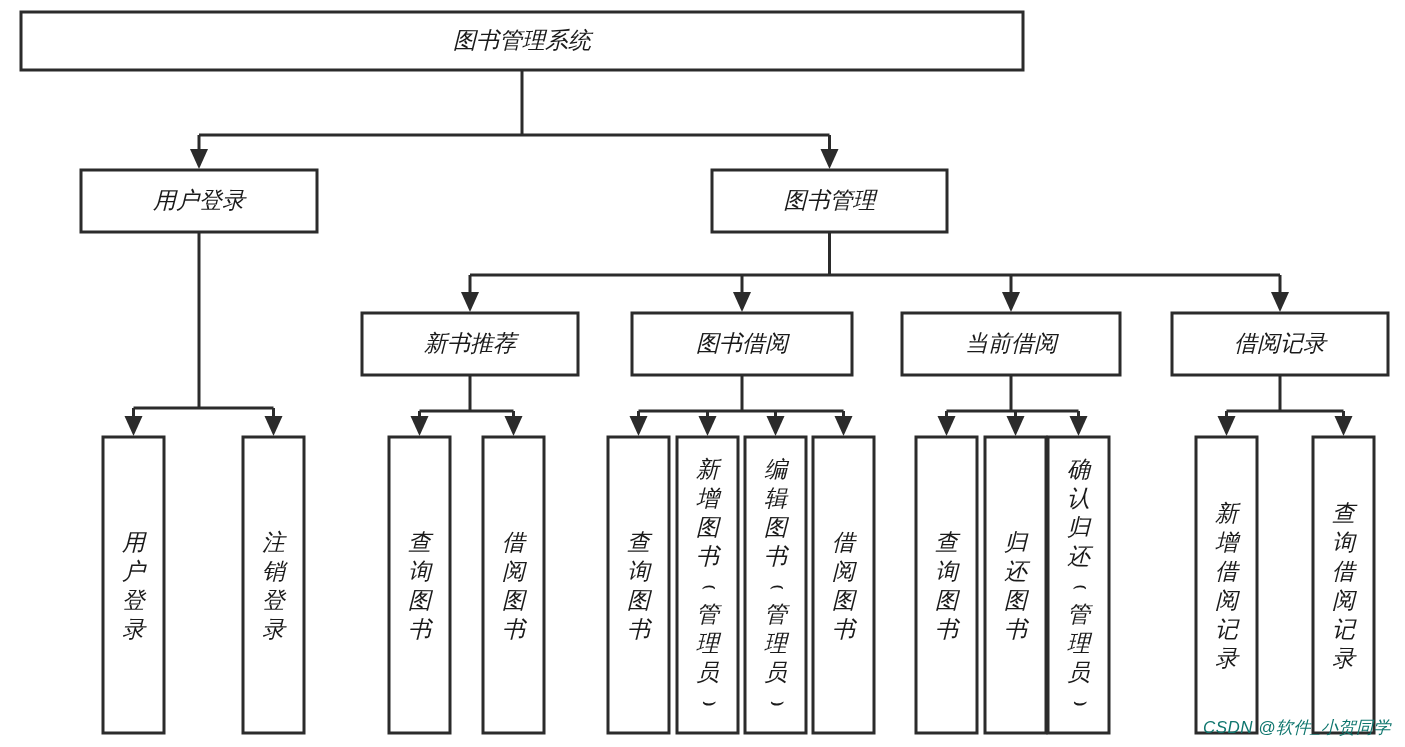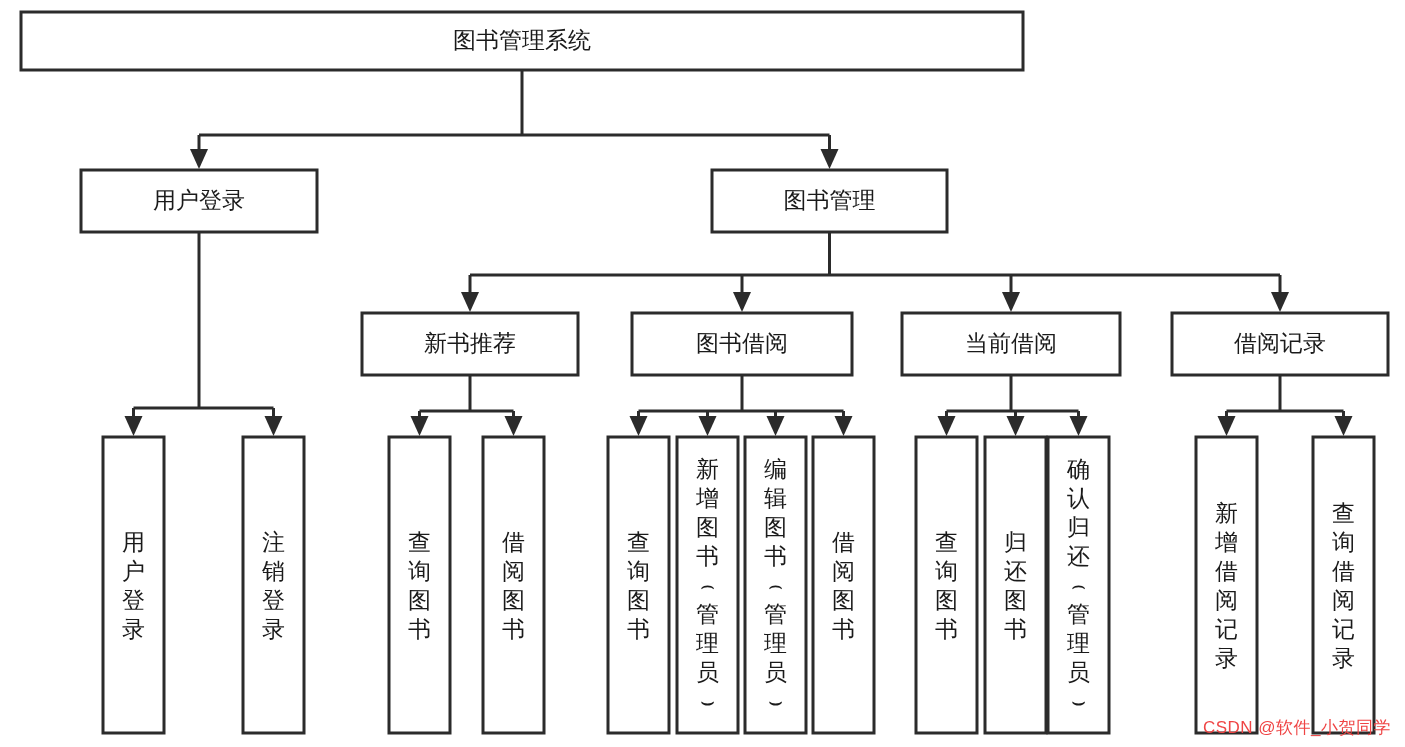--- a/index.html
+++ b/index.html
@@ -11,20 +11,21 @@
     width: 1405px;
     height: 747px;
     font-family: "Liberation Sans", "DejaVu Sans", sans-serif;
     overflow: hidden;
   }
   #diagram-root {
     position: relative;
     width: 1405px;
     height: 747px;
     background: #ffffff;
+    font-style: italic;
   }
   svg#diagram-canvas {
     position: absolute;
     top: 0;
     left: 0;
     width: 1405px;
     height: 747px;
   }
   .node-rect {
     fill: #ffffff;
@@ -53,21 +54,21 @@
     font-size: 23px;
     fill: #1a1a1a;
     text-anchor: middle;
   }
   .watermark {
     position: absolute;
     right: 14px;
     bottom: 8px;
     font-family: "Liberation Sans", "DejaVu Sans", sans-serif;
     font-size: 17px;
-    color: #ef4444;
+    color: #0f766e;
     letter-spacing: 0.5px;
     white-space: nowrap;
     user-select: none;
   }
 </style>
 </head>
 <body>
 
 <div id="diagram-root">
 

